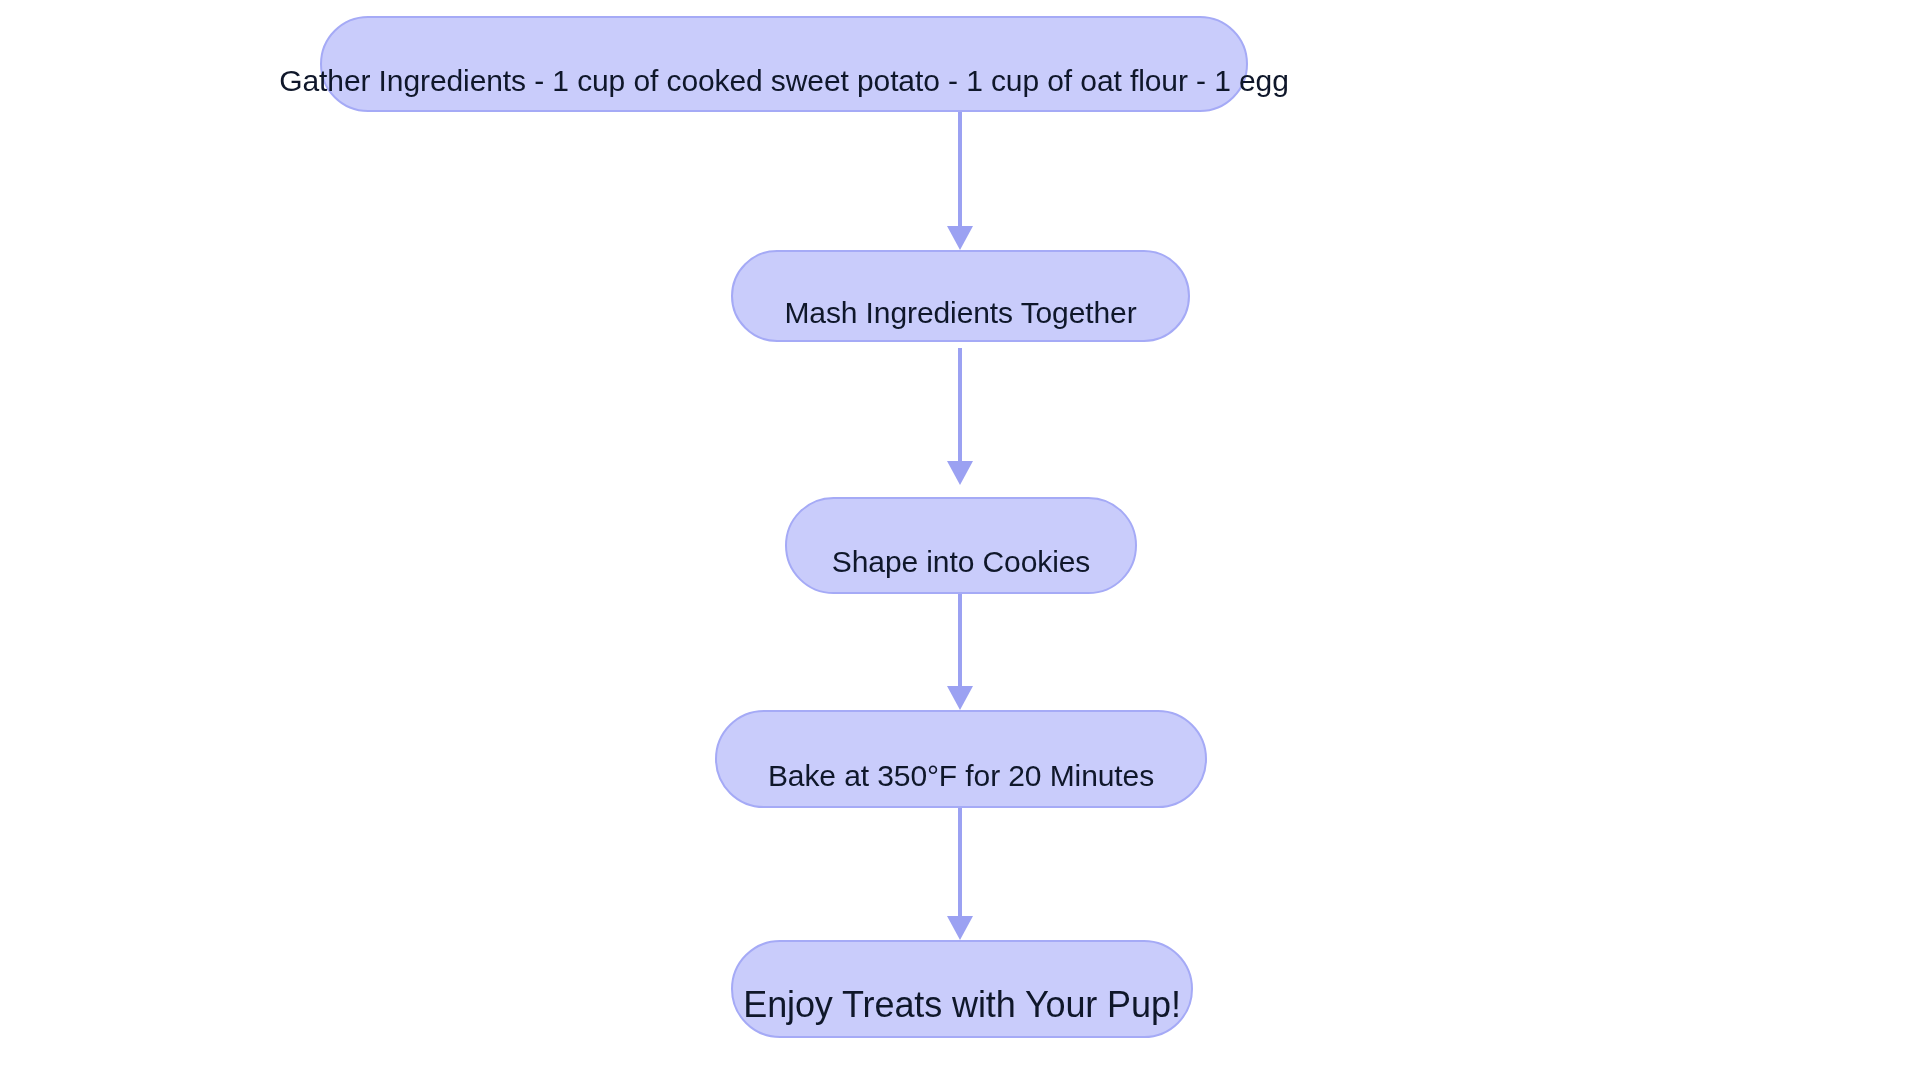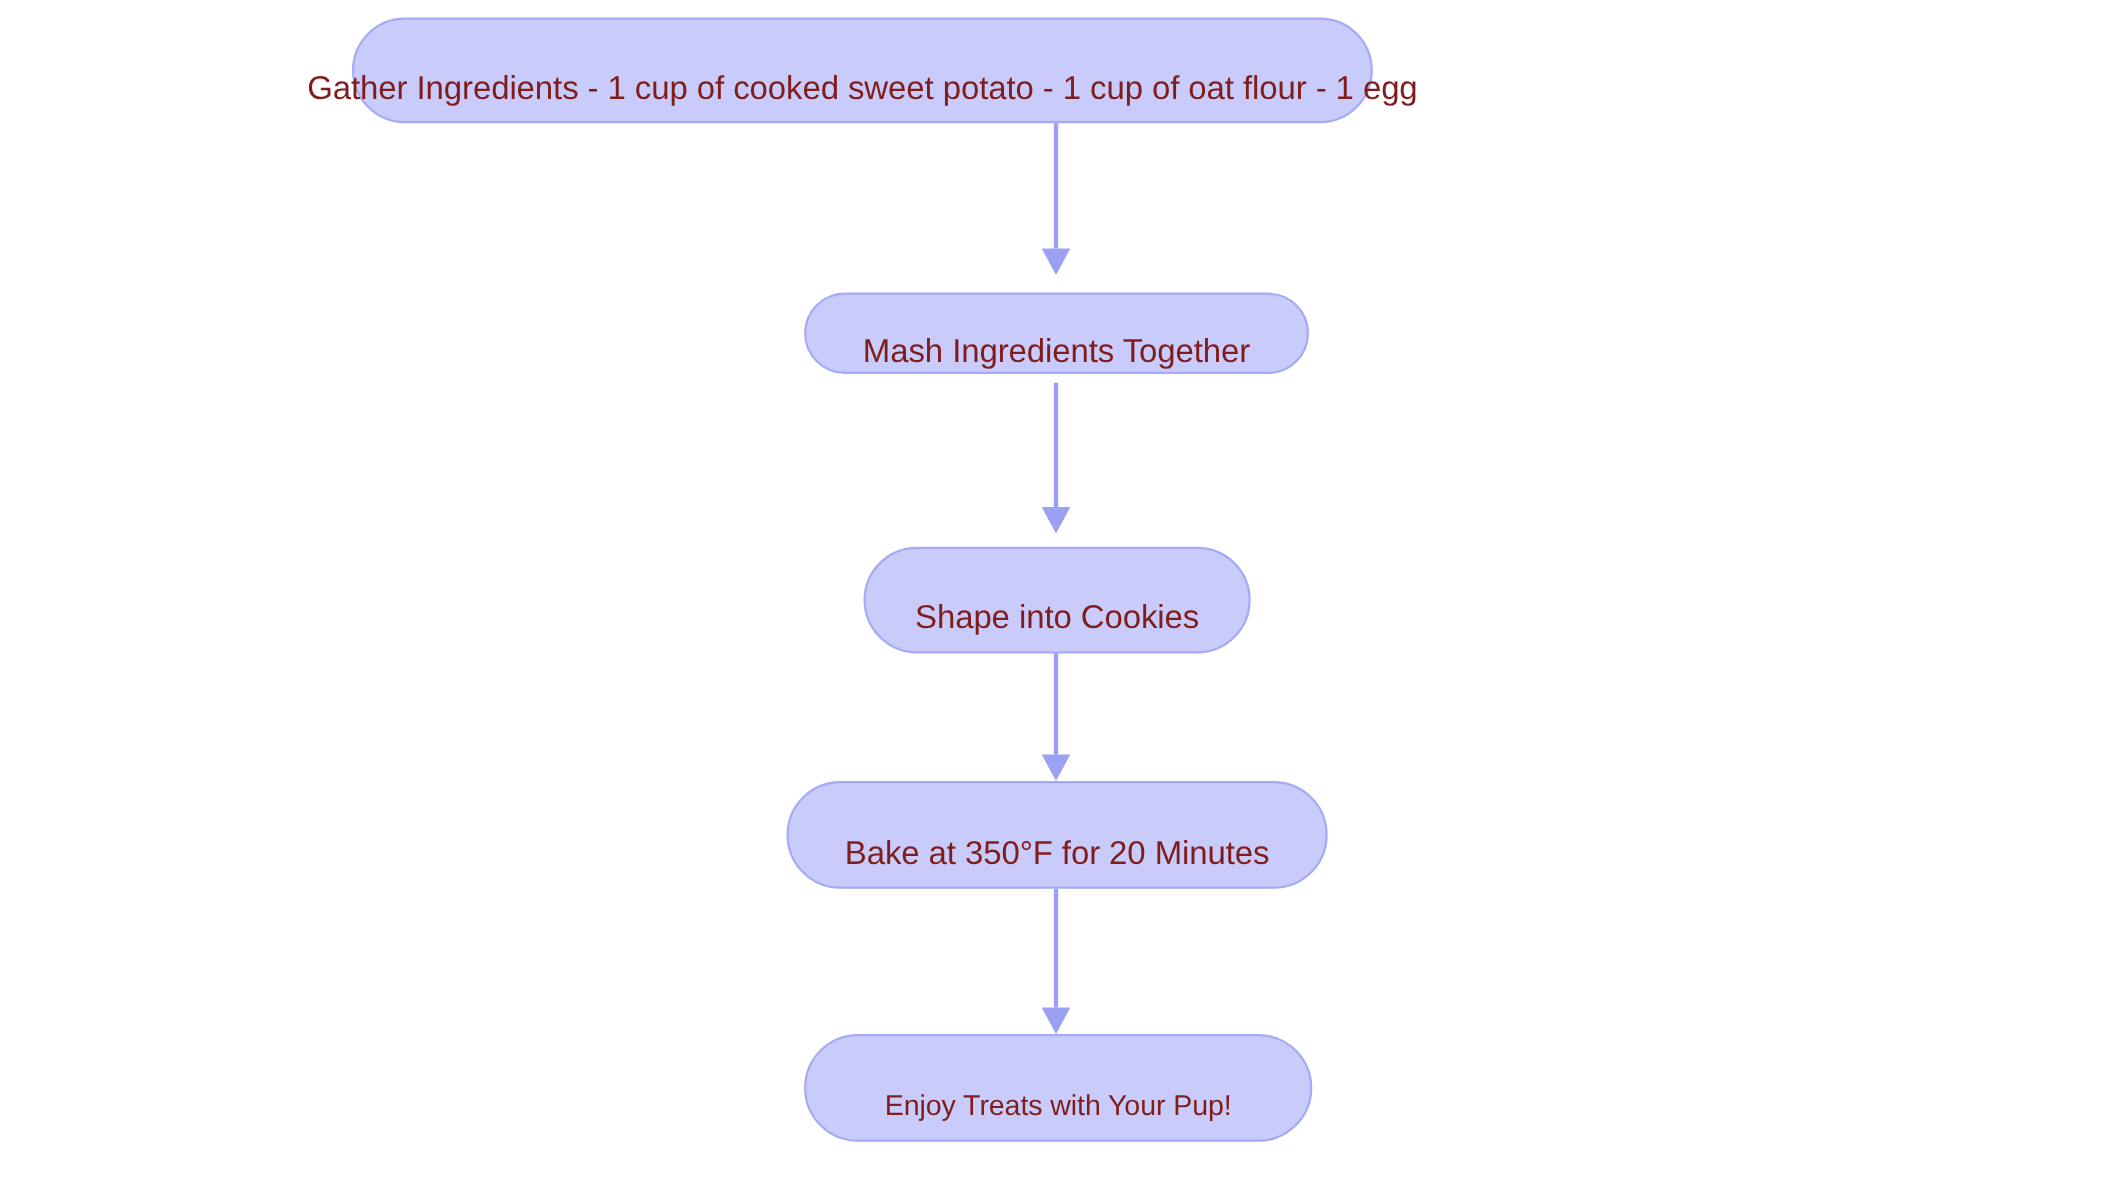--- a/index.html
+++ b/index.html
@@ -36,41 +36,41 @@
     background: #c9ccfb;
     border: 2px solid #a5aaf6;
     border-radius: 999px;
     color: #3333cc;
     text-align: center;
     white-space: nowrap;
     z-index: 2;
   }
   .node-label {
     display: block;
-    color: #7f1d1d;
+    color: #0f172a;
     letter-spacing: -0.1px;
     line-height: 1.1;
     margin-top: 32px;
   }
 
   
   #node-1 {
     left: 320px;
     top: 16px;
     width: 928px;
     height: 96px;
   }
   #node-1 .node-label { font-size: 30px; }
 
   
   #node-2 {
     left: 731px;
-    top: 266px;
+    top: 250px;
     width: 459px;
-    height: 74px;
+    height: 92px;
   }
   #node-2 .node-label { font-size: 30px; }
 
   
   #node-3 {
     left: 785px;
     top: 497px;
     width: 352px;
     height: 97px;
   }
@@ -85,21 +85,21 @@
   }
   #node-4 .node-label { font-size: 30px; }
 
   
   #node-5 {
     left: 731px;
     top: 940px;
     width: 462px;
     height: 98px;
   }
-  #node-5 .node-label { font-size: 26px; }
+  #node-5 .node-label { font-size: 36px; }
 
   
   .connector {
     position: absolute;
     left: 954px;
     width: 12px;
     z-index: 1;
   }
   .connector .stem {
     position: absolute;

